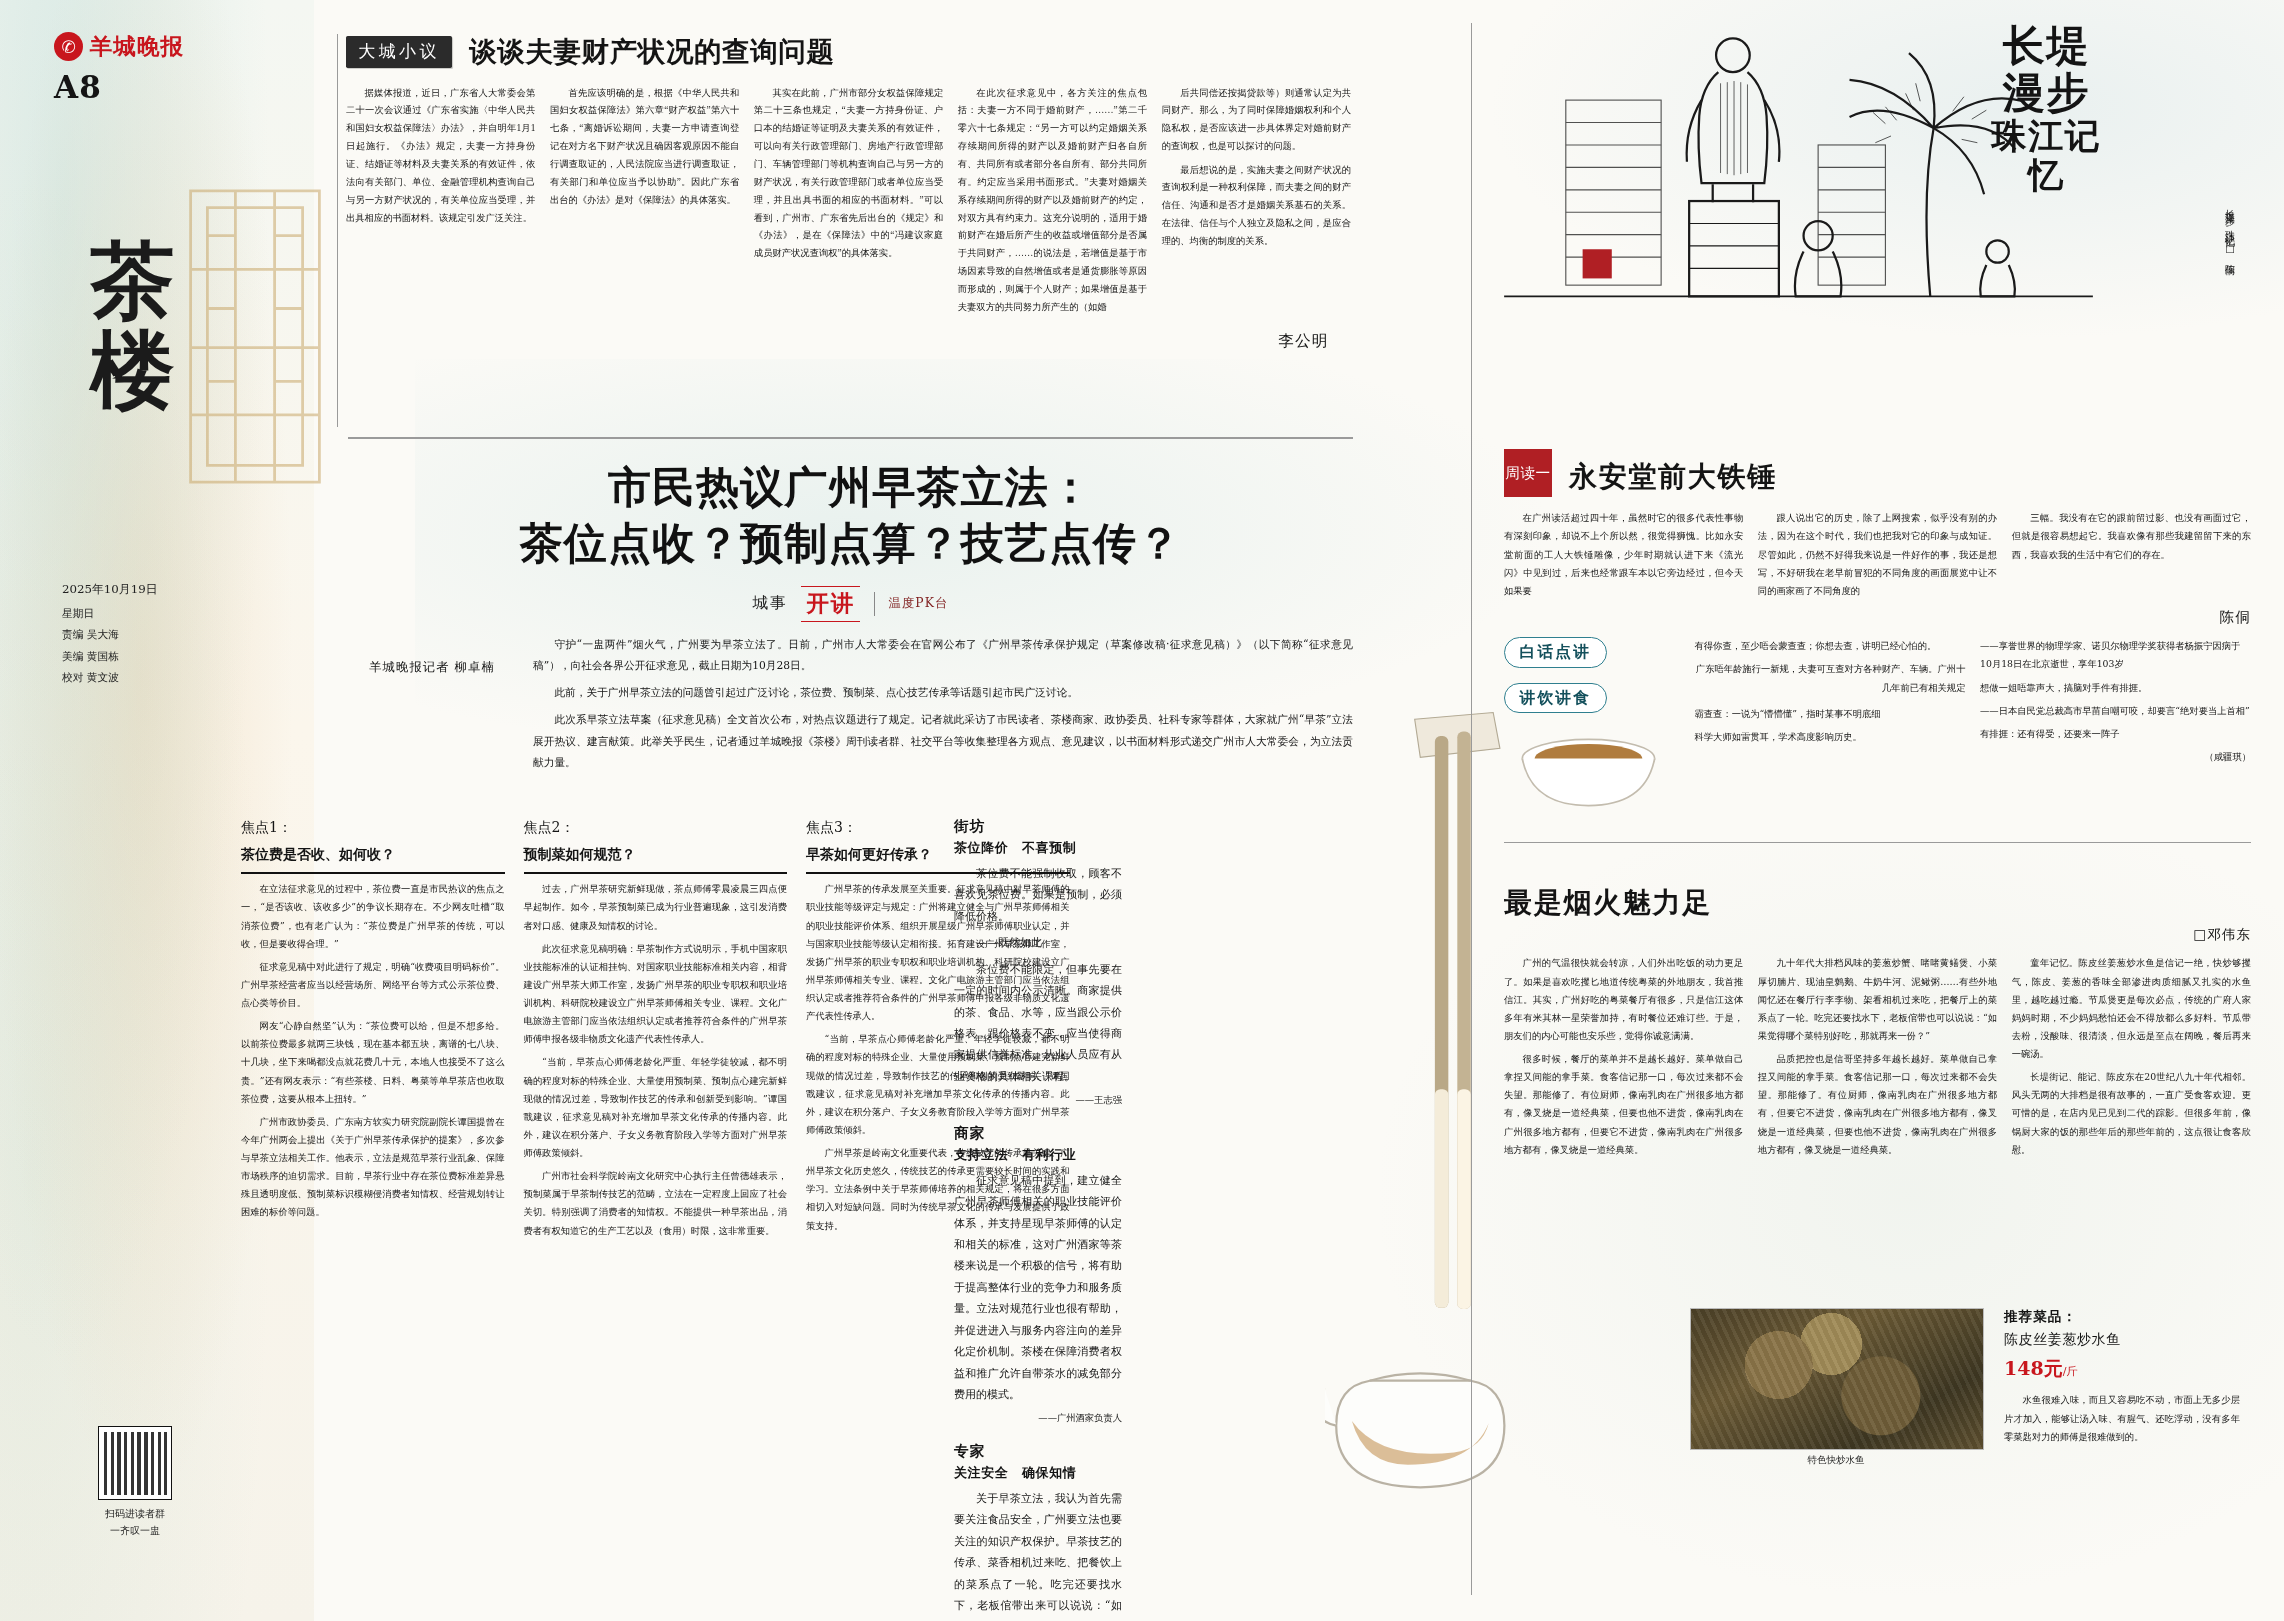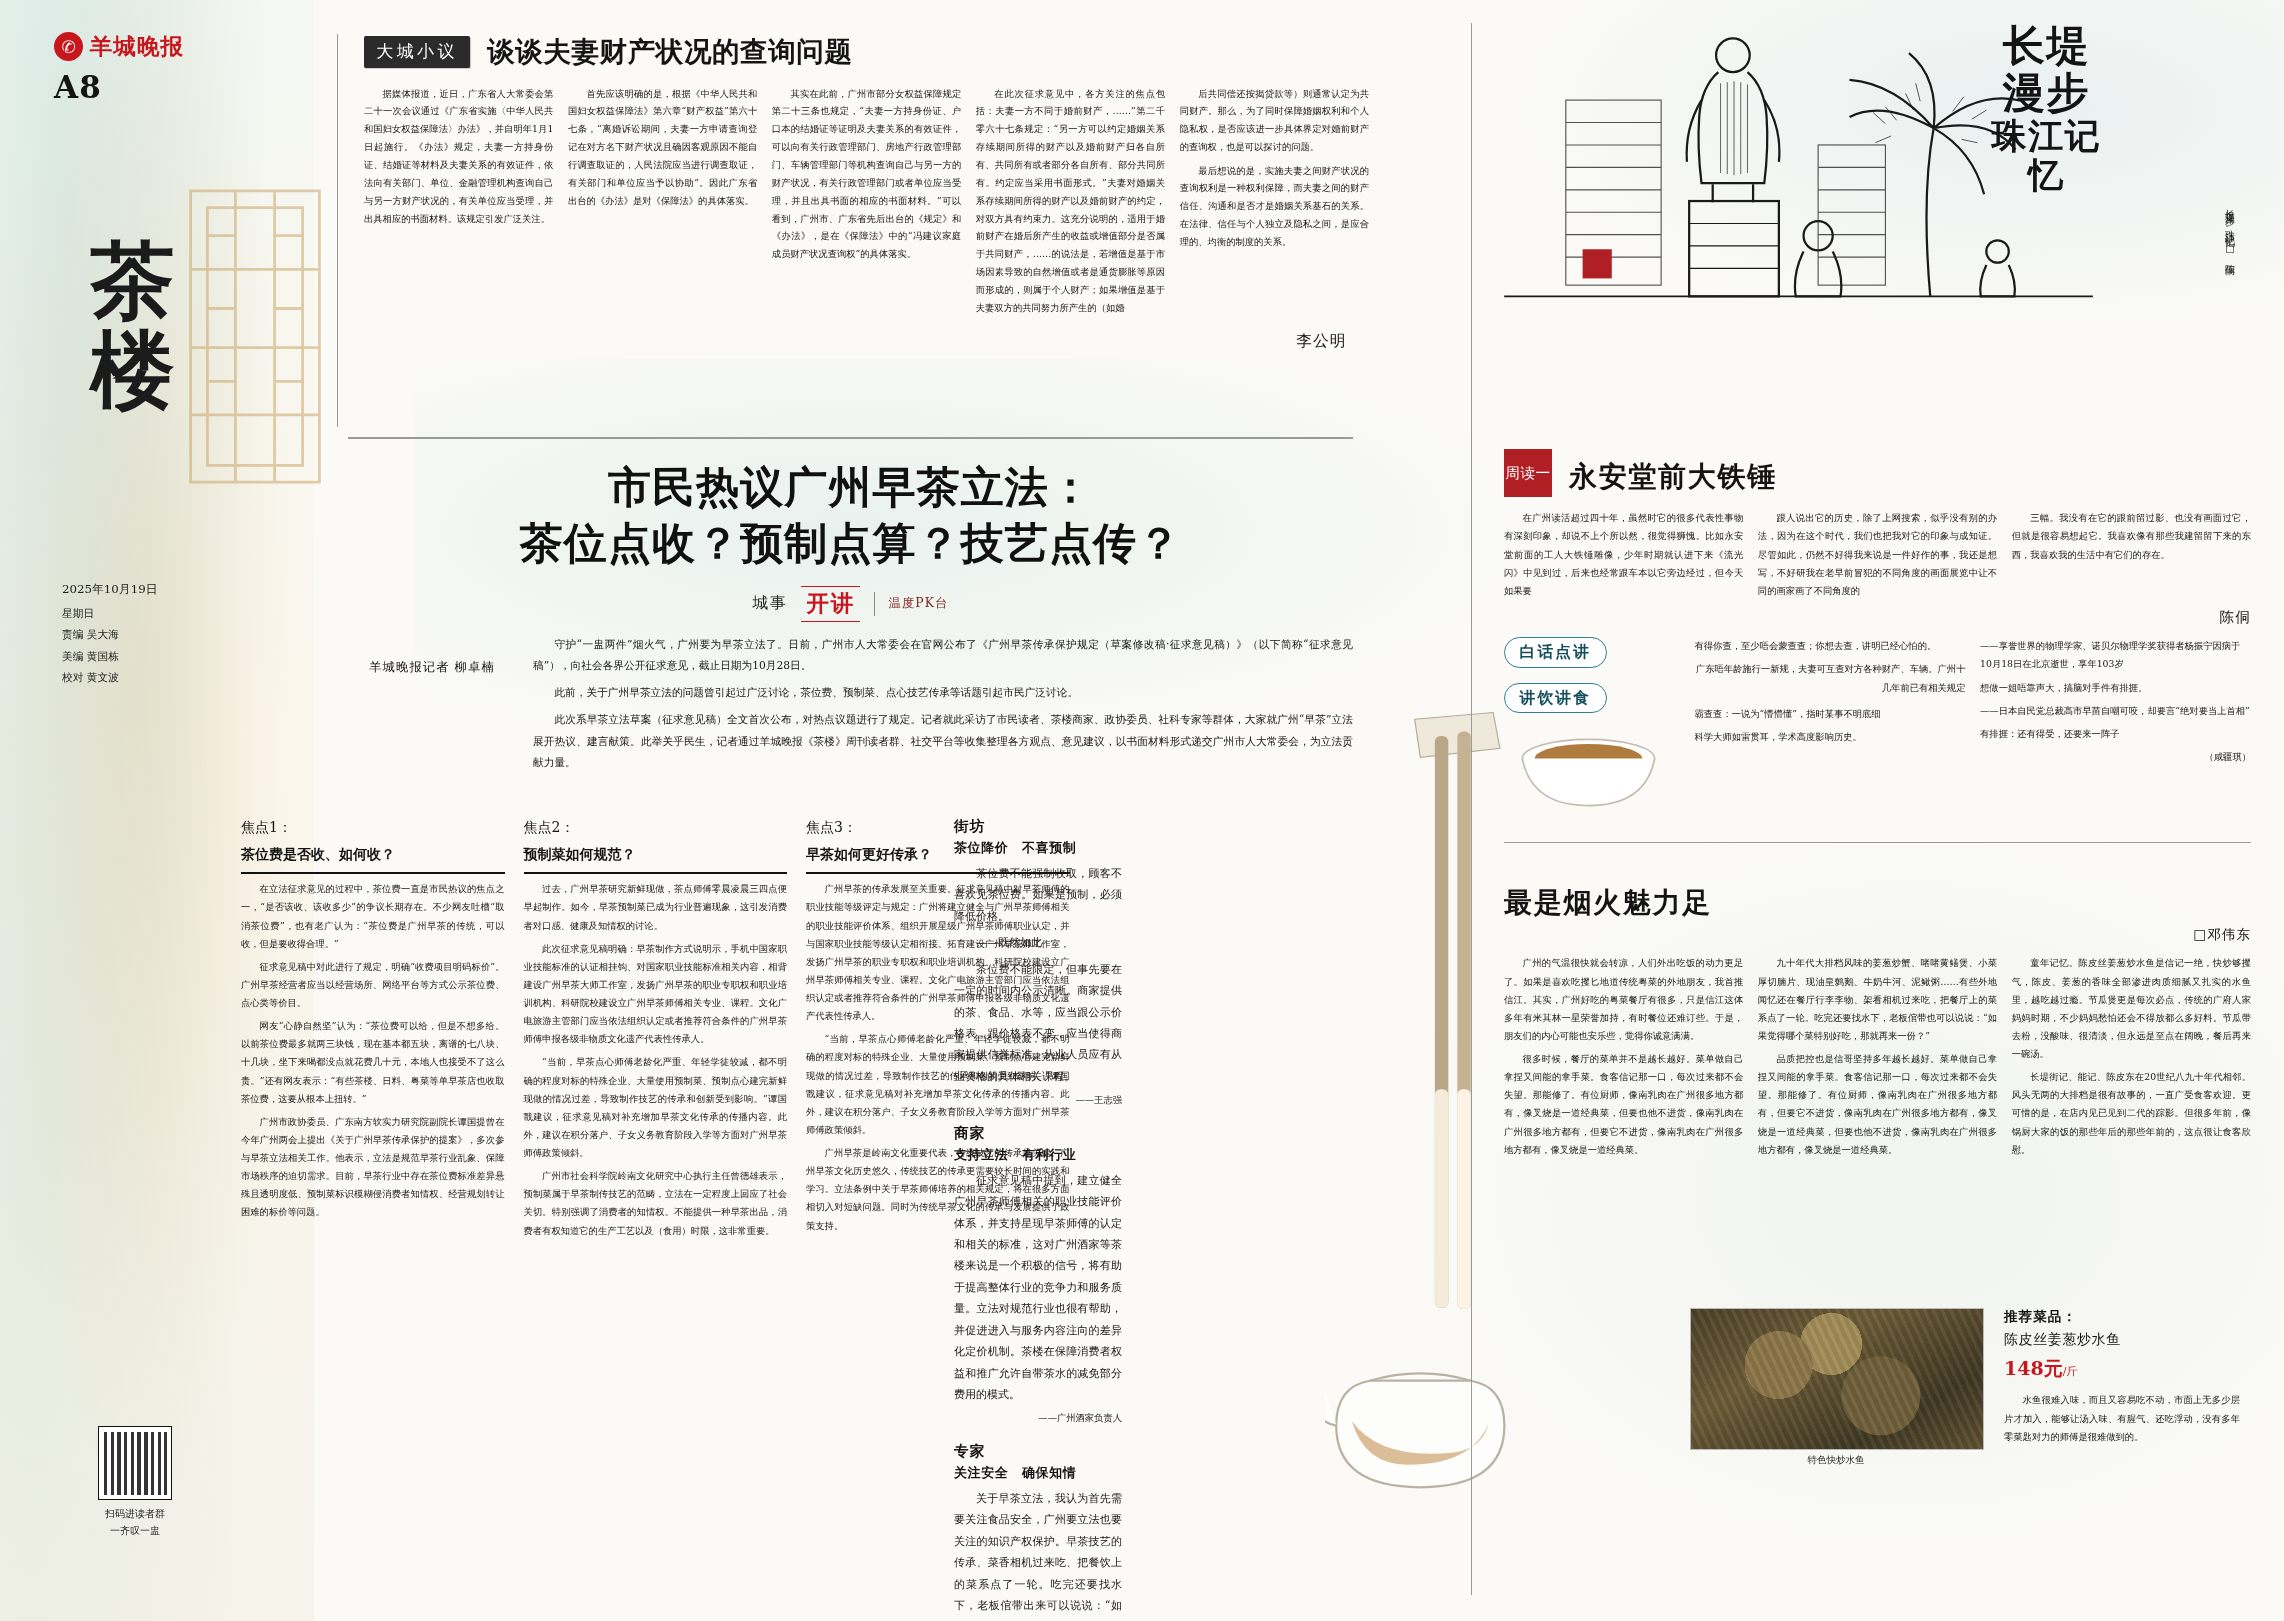--- a/index.html
+++ b/index.html
@@ -72,21 +72,21 @@
   #qr-code{width:72px;height:72px;margin:0 auto;background:#fff;border:1.7px solid #111;position:relative;}
   #qr-code::before,#qr-code::after{
     content:"";position:absolute;background:
       repeating-linear-gradient(90deg,#111 0 3.4px,#fff 3.4px 6.7px),
       repeating-linear-gradient(0deg,#111 0 3.4px,transparent 3.4px 6.7px);
   }
   #qr-code::before{left:4.5px;top:4.5px;right:4.5px;bottom:4.5px;opacity:.85;}
   #qr-caption{font-size:10px;line-height:1.7;margin-top:4.5px;color:#222;}
 
   
-  #top-article{position:absolute;left:364px;top:34px;width:1005px;}
+  #top-article{position:absolute;left:346px;top:34px;width:1005px;font-family:Liberation Serif, serif;}
   .tag-ribbon{
     display:inline-block;background:#2b2b2b;color:#fff;font-size:17px;
     padding:3.9px 12.3px 5px;letter-spacing:3.4px;border-radius:1.7px;
     box-shadow:1.1px 1.1px 0 rgba(0,0,0,.18);
   }
   #top-head{display:flex;align-items:center;gap:17px;}
   #top-title{font-size:27.5px;font-weight:bold;letter-spacing:0.6px;}
   .cols4{display:flex;gap:14.6px;margin-top:14.6px;}
   .cols4 .col{flex:1;font-size:9.3px;line-height:1.92;text-align:justify;}
   .cols4 .col p{margin:0 0 5.6px;text-indent:2em;}

